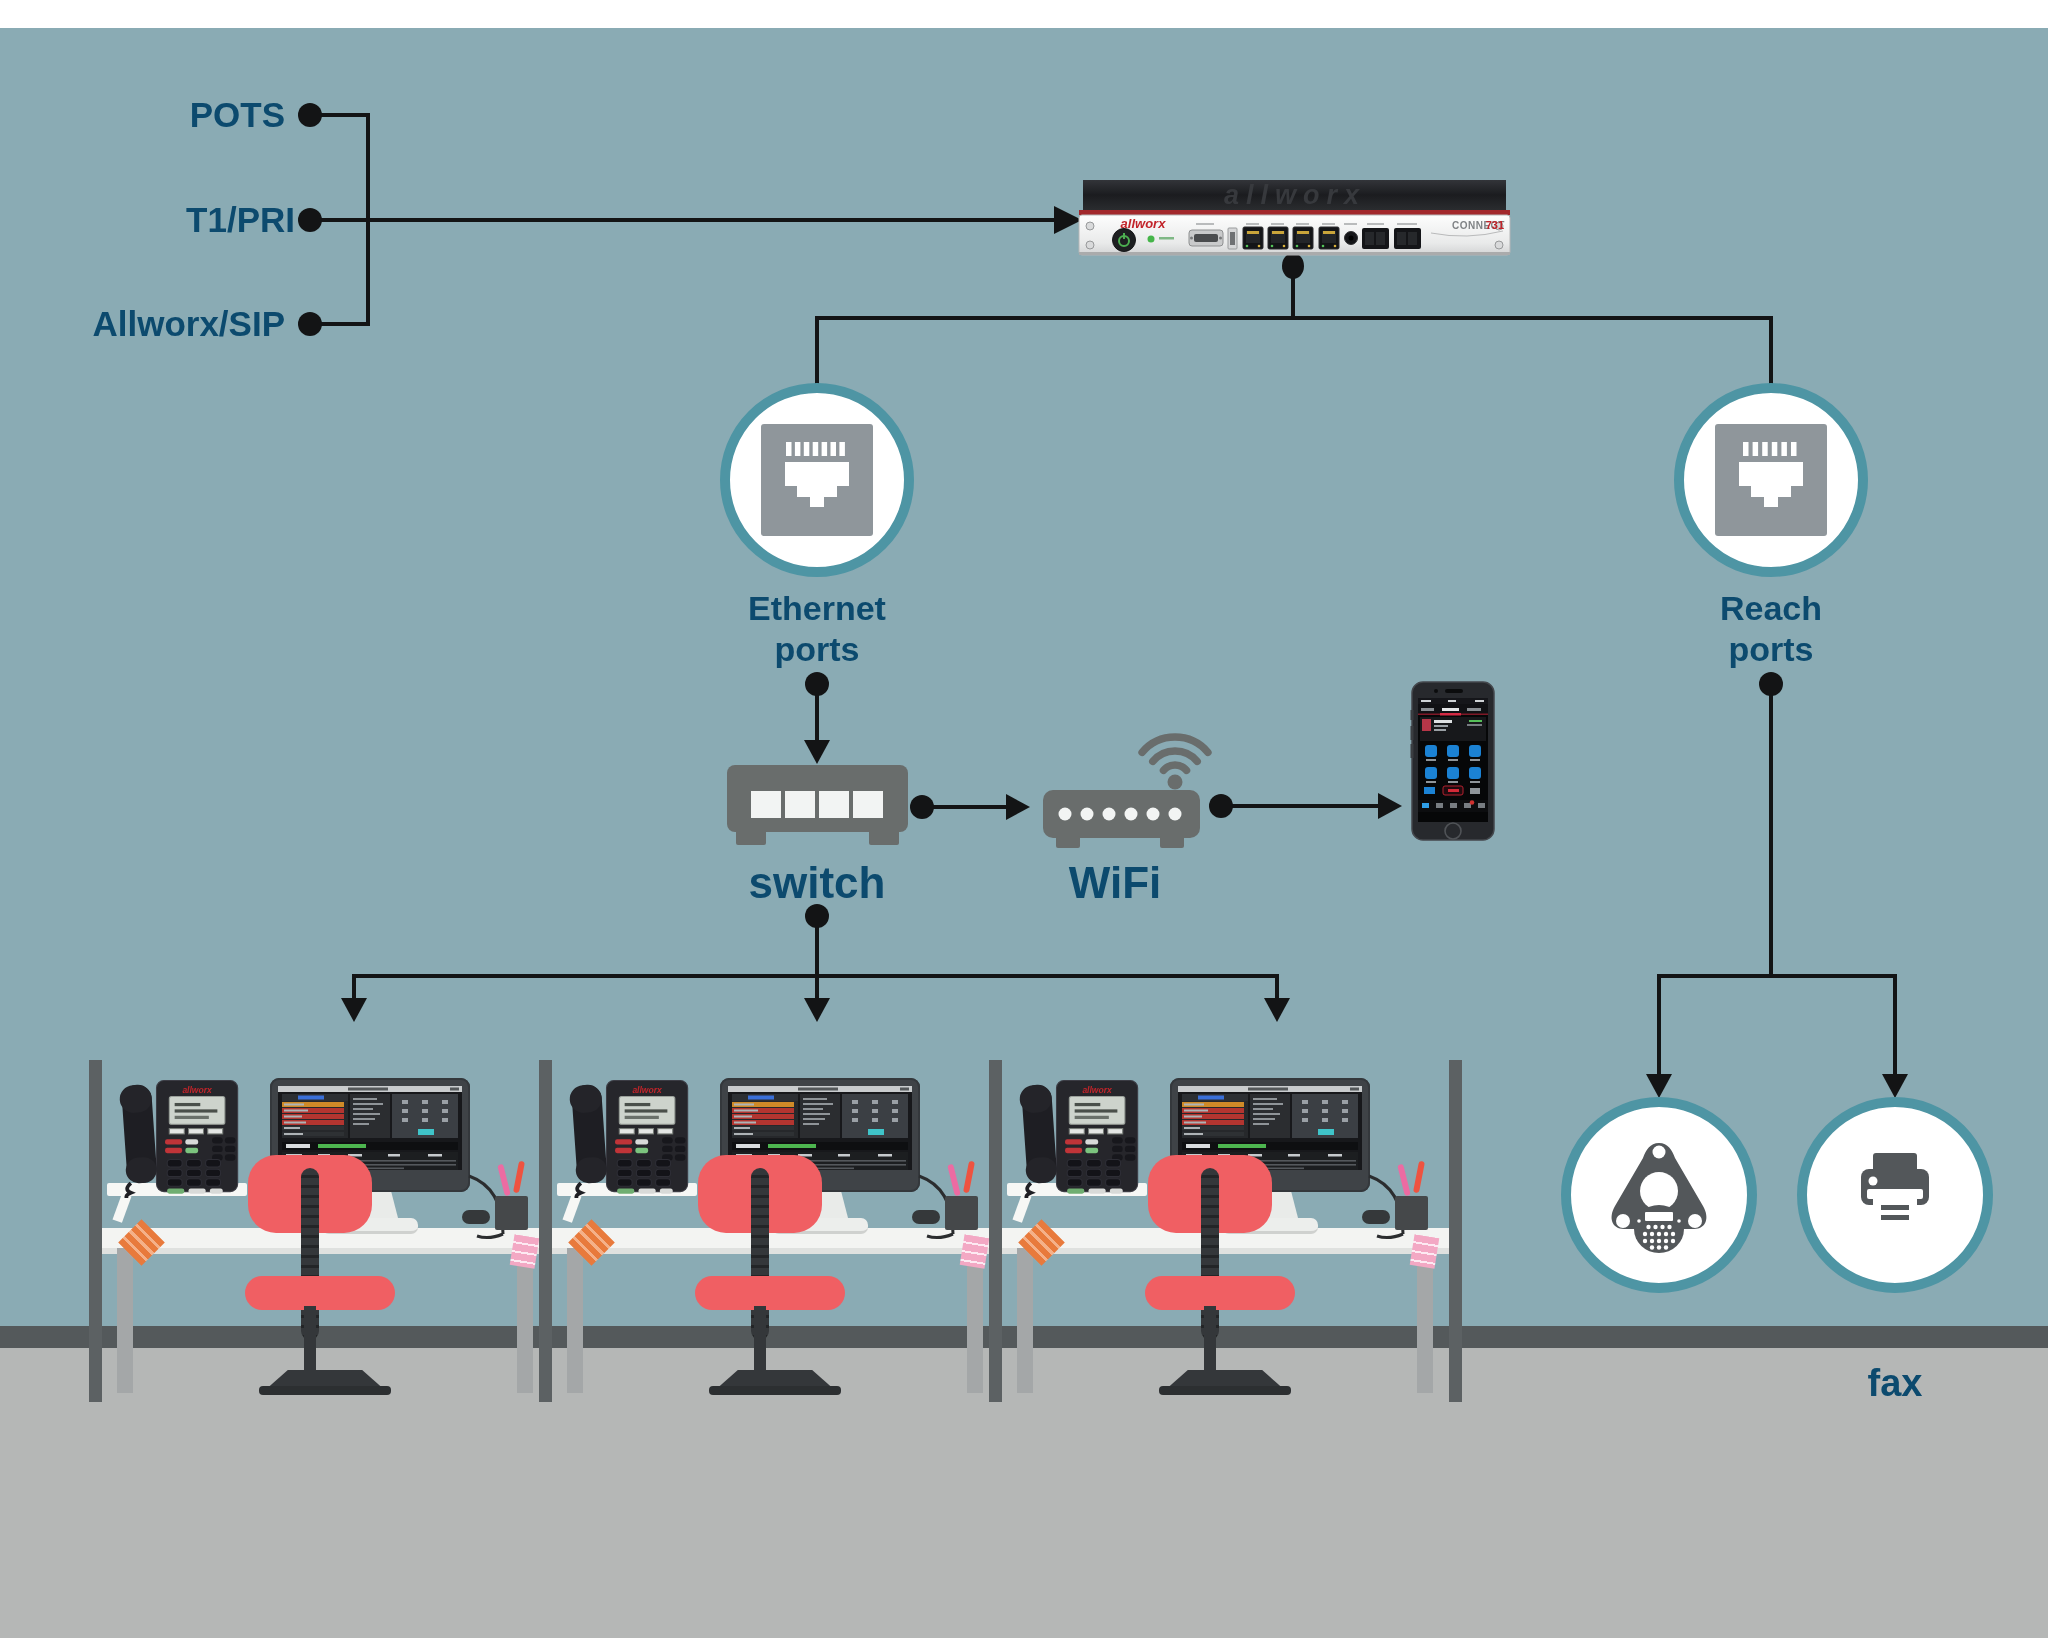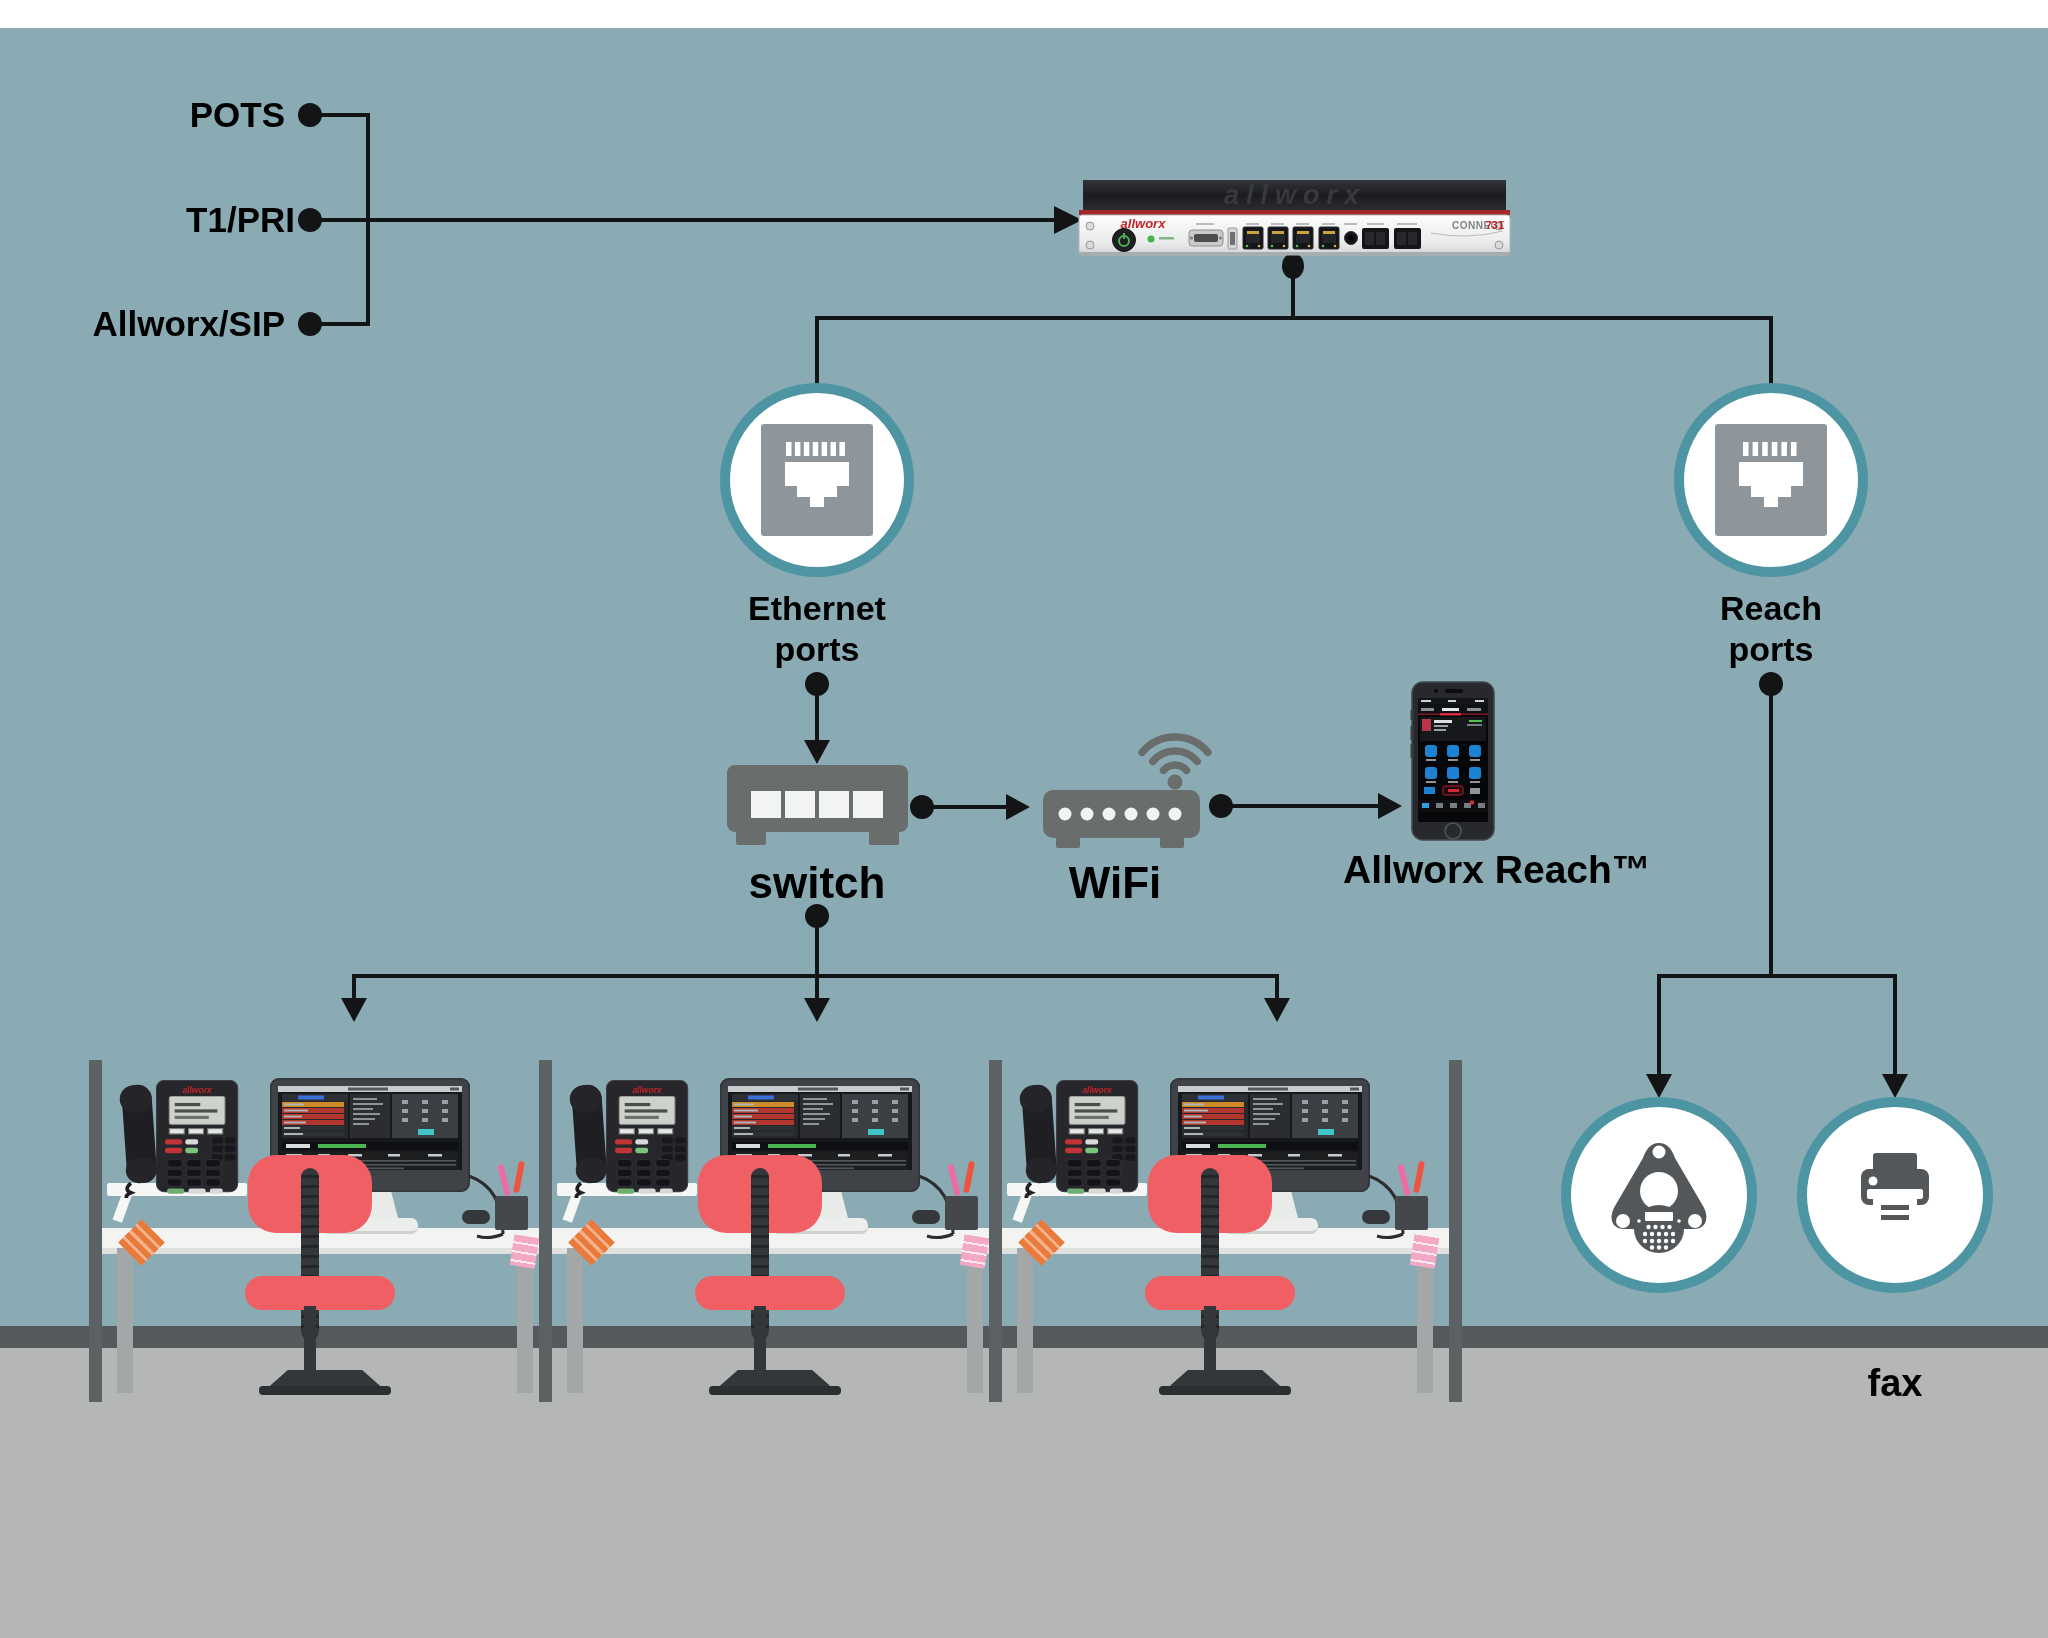--- a/index.html
+++ b/index.html
@@ -3,21 +3,21 @@
 <meta charset="utf-8">
 <style>
   html,body{margin:0;padding:0;background:#6c7072;}
   #stage{position:relative;width:2048px;height:1638px;overflow:hidden;
          font-family:"Liberation Sans",sans-serif;background:#8aabb4;}
   .strip-top{position:absolute;left:0;top:0;width:2048px;height:28px;background:#ffffff;}
   .baseboard{position:absolute;left:0;top:1326px;width:2048px;height:22px;background:#54595b;}
   .floor{position:absolute;left:0;top:1348px;width:2048px;height:290px;background:#b5b7b6;}
   svg{display:block}
   #overlay{position:absolute;left:0;top:0;z-index:10;}
-  .lbl{position:absolute;color:#000000;font-weight:700;text-align:center;z-index:12;line-height:1.22;}
+  .lbl{position:absolute;color:#0c4a6e;font-weight:700;text-align:center;z-index:12;line-height:1.22;}
   .lbl-trunk{width:250px;text-align:right;font-size:35px;}
   .lbl-node{width:240px;font-size:34px;}
   .lbl-dev{width:240px;font-size:44px;}
   .lbl-reach{width:380px;font-size:39px;}
   .lbl-bottom{width:260px;font-size:38px;}
   .pole{position:absolute;top:1060px;width:13px;height:342px;background:#5c6163;z-index:22;}
   .ws{position:absolute;top:1040px;width:460px;height:360px;z-index:20;}
   .ws *{position:absolute;}
   .tabletop{left:-4px;top:188px;width:468px;height:20px;background:#f3f4f2;border-bottom:6px solid #dfe1df;}
   .leg{top:208px;width:16px;height:145px;background:#a4a7a8;}
@@ -378,21 +378,20 @@
     <div>Ethernet</div>
     <div>ports</div>
   </div>
   <div class="lbl lbl-node" style="left:1651px;top:588px;">
     <div>Reach</div>
     <div>ports</div>
   </div>
 
   <div class="lbl lbl-dev" style="left:697px;top:856px;">switch</div>
   <div class="lbl lbl-dev" style="left:995px;top:856px;">WiFi</div>
-  <div class="lbl lbl-reach" style="left:1307px;top:846px;">Allworx Reach™</div>
 
   <div class="lbl lbl-bottom" style="left:1765px;top:1360px;">fax</div>
 
 <div class="ws" style="left: 95px;">
       <div class="tabletop"></div>
       <div class="leg l"></div>
       <div class="leg r"></div>
       <div class="shelf"></div>
       <div class="bracket"></div>
 

